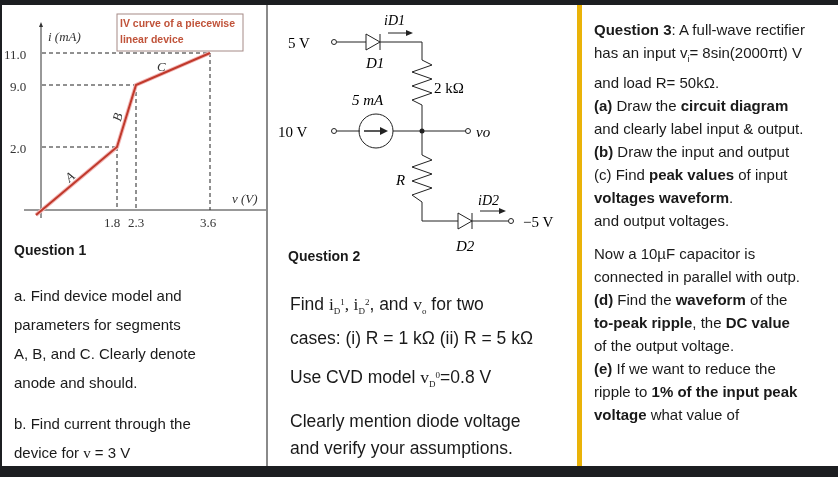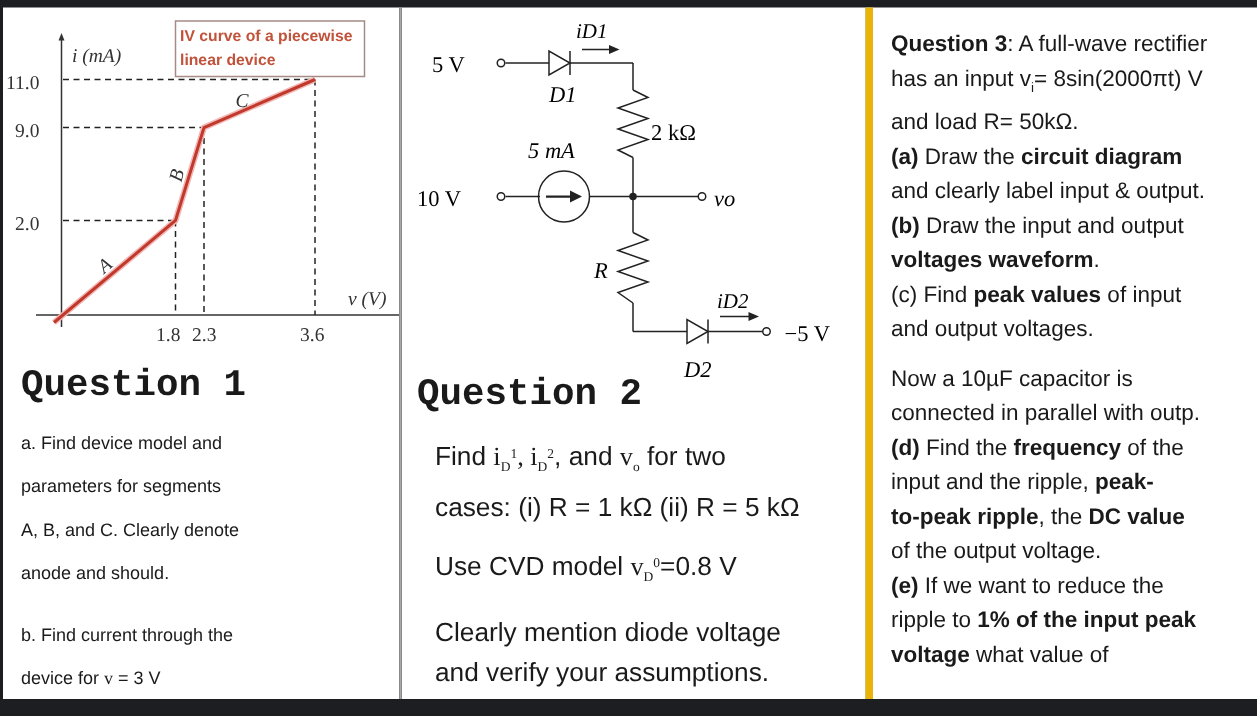--- a/index.html
+++ b/index.html
@@ -2,22 +2,22 @@
 <html><head>
 <meta charset="utf-8">
 <style>
   html, body { margin:0; padding:0; }
   body { width:838px; height:477px; background:#1c1e21; position:relative; overflow:hidden;
          font-family:"Liberation Sans", sans-serif; color:#1a1a1a; }
   .panel { position:absolute; background:#fff; top:5px; height:461px; }
   #p1 { left:2px; width:264px; border-right:1px solid #8a8a8a; }
   #p2 { left:267px; width:309px; border-left:1px solid #8a8a8a; }
   #p3 { left:577px; width:248px; border-left:5px solid #eab308;padding-left:24px; }
-  .qtitle { position:absolute; font-weight:bold; font-size:25px;font-family:Liberation Mono, monospace; }
-  .body { position:absolute; font-size:12px; line-height:29px; }
+  .qtitle { position:absolute; font-weight:bold; font-size:14px; }
+  .body { position:absolute; font-size:15px; line-height:29px; }
   .body p { margin:0; }
   .gap { height:12px; }
   .q3 { position:absolute; left:12px; top:13px; width:236px; font-size:15px; line-height:23px; }
   .q3 p { margin:0; }
   .q3 b { font-weight:bold; }
   .ital { font-family:"Liberation Serif", serif; }
   sub.s { font-size:9px; vertical-align:-4px; }
   sup.s { font-size:9px; vertical-align:5px; }
   svg text { font-family:"Liberation Serif", serif; }
 </style>
@@ -119,47 +119,46 @@
     <text x="116" y="20" font-size="14" font-style="italic">iD1</text>
     <text x="166" y="88" font-size="15">2 kΩ</text>
     <text x="84" y="100" font-size="15" font-style="italic">5 mA</text>
     <text x="208" y="132" font-size="15" font-style="italic">vo</text>
     <text x="128" y="180" font-size="15" font-style="italic">R</text>
     <text x="210" y="200" font-size="14" font-style="italic">iD2</text>
     <text x="188" y="246" font-size="15" font-style="italic">D2</text>
     <text x="255" y="222" font-size="15">−5 V</text>
   </svg>
 
-  <div class="qtitle" style="left:10px;top:243px">Question 2</div>
+  <div class="qtitle" style="left:20px;top:243px">Question 2</div>
   <div class="body" style="left:22px;top:284px;width:290px;font-size:17.5px;line-height:27px">
     <p><span>Find </span><span class="ital">i<sub class="s">D</sub><sup class="s">1</sup>, i<sub class="s">D</sub><sup class="s">2</sup></span><span>, and </span><span class="ital">v<sub class="s">o</sub></span><span> for two</span></p>
     <p>cases: (i) R = 1 kΩ (ii) R = 5 kΩ</p>
     <div class="gap" style="height:10px"></div>
     <p><span>Use CVD model </span><span class="ital">v<sub class="s">D</sub><sup class="s">0</sup></span><span>=0.8 V</span></p>
     <div class="gap" style="height:10px"></div>
     <p>Clearly mention diode voltage</p>
     <p>and verify your assumptions.</p>
   </div>
 </div>
 
 <div class="panel" id="p3">
   <div class="q3">
     <p><b>Question 3</b><span>: A full-wave rectifier</span></p>
     <p><span>has an input v</span><sub class="s">i</sub><span>= 8sin(2000πt) V</span></p>
     <p>and load R= 50kΩ.</p>
     <p><b>(a)</b><span> Draw the </span><b>circuit diagram</b></p>
     <p>and clearly label input &amp; output.</p>
     <p><b>(b)</b><span>  Draw the input and output</span></p>
+    <p><span>(c) Find </span><b>peak values</b><span> of input</span></p>
     <p><b>voltages waveform</b>.</p>
-    <p><span>(c) Find </span><b>peak values</b><span> of input</span></p>
     <p>and output voltages.</p>
     <div style="height:10px"></div>
     <p>Now a 10µF capacitor is</p>
     <p>connected in parallel with outp.</p>
-    <p><b>(d)</b><span> Find the </span><b>frequency</b><span> of the</span></p>
-    <p><span>input and the ripple, </span><b>peak-</b></p>
+    <p><b>(d)</b><span> Find the </span><b>waveform</b><span> of the</span></p>
     <p><b>to-peak ripple</b><span>, the </span><b>DC value</b></p>
     <p>of the output voltage.</p>
     <p><b>(e)</b><span> If we want to reduce the</span></p>
     <p><span>ripple to </span><b>1% of the input peak</b></p>
     <p><b>voltage</b><span> what value of</span></p>
   </div>
 </div>
 
 </body></html>

